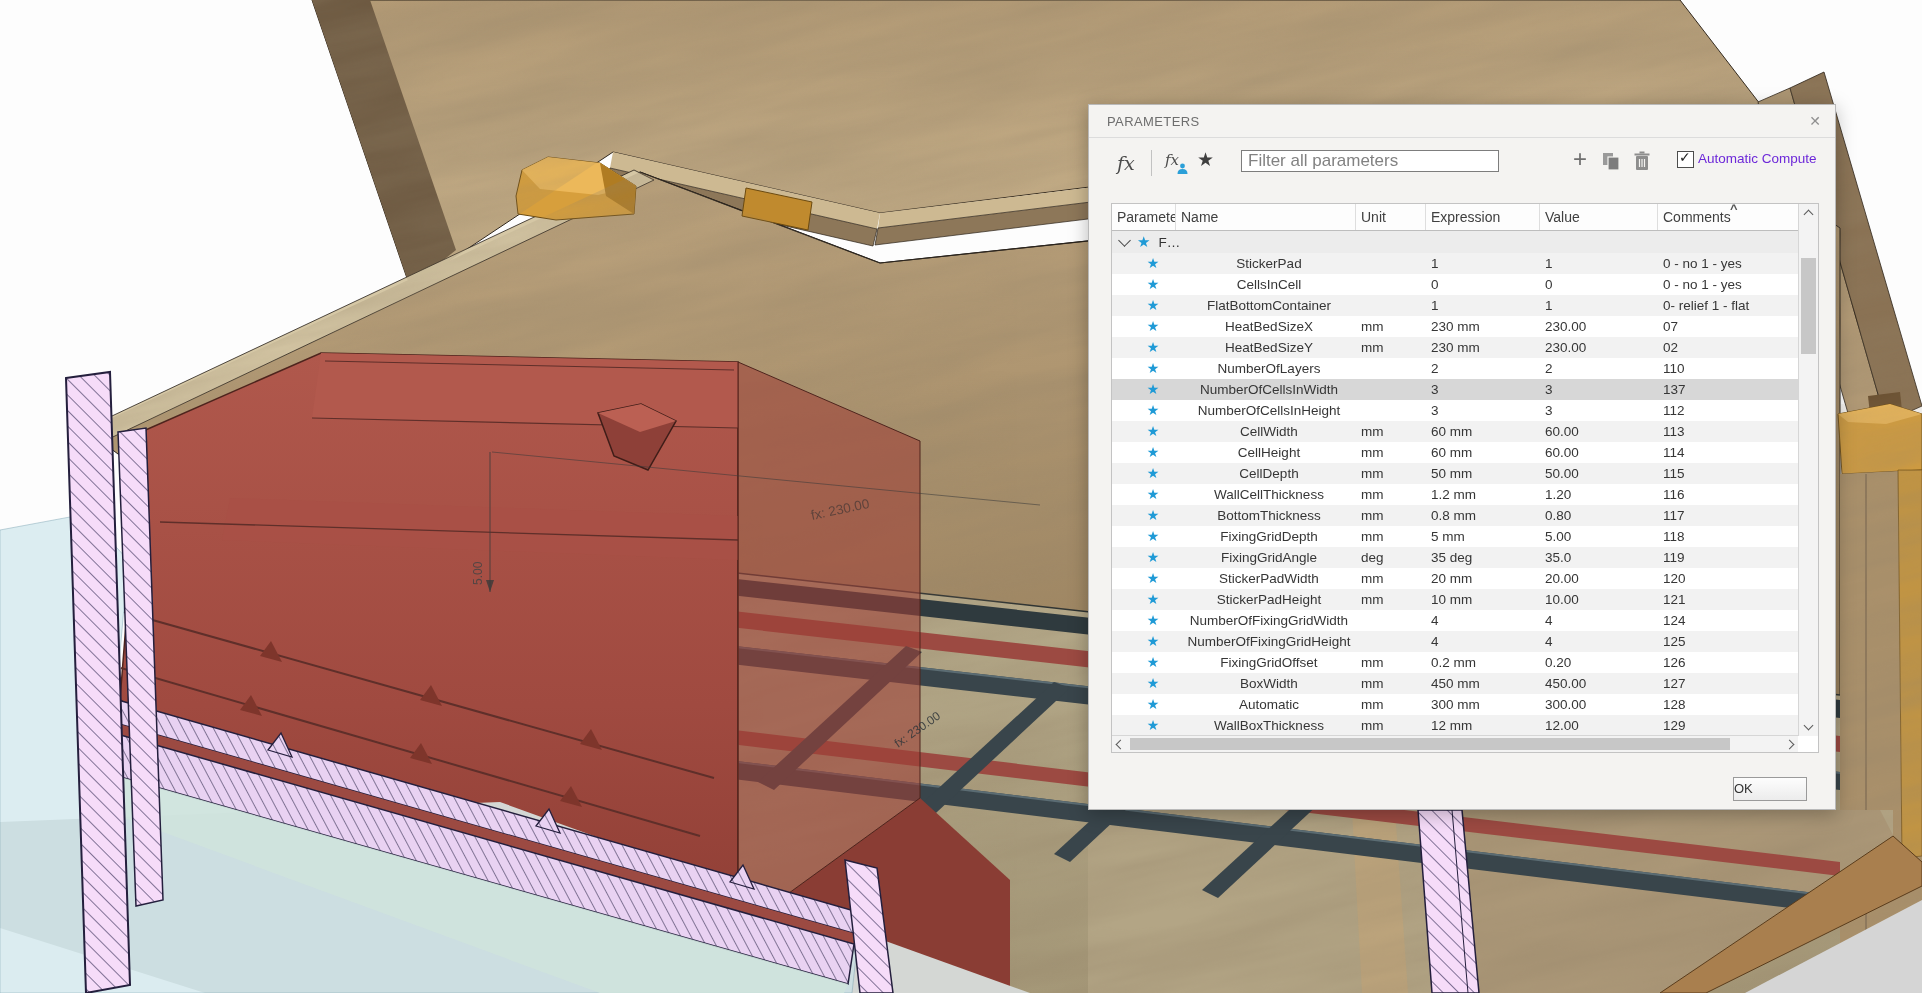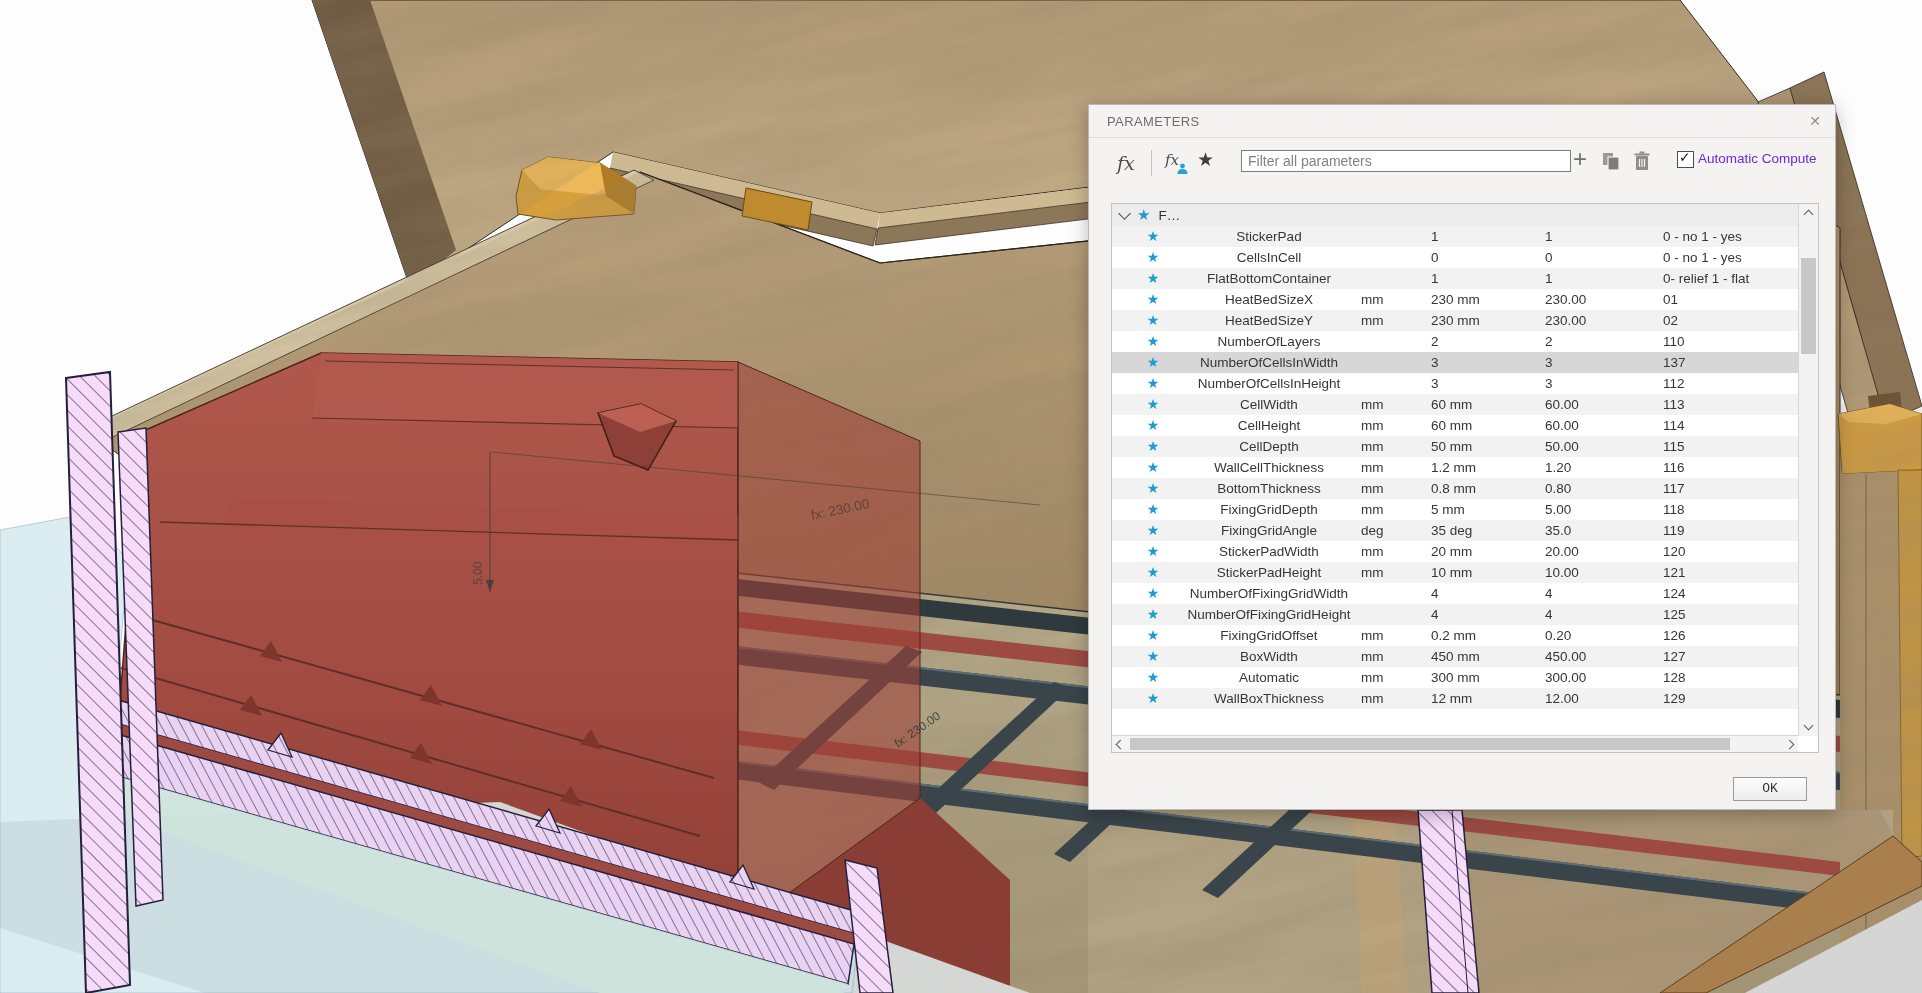--- a/index.html
+++ b/index.html
@@ -15,22 +15,22 @@
   .closebtn{position:absolute;right:10px;top:6px;width:20px;height:20px;color:#8f8f8f;font-size:14px;
     text-align:center;line-height:20px;cursor:pointer;}
   .toolbar{position:absolute;left:0;top:33px;right:0;height:56px;}
   .fx1{position:absolute;left:28px;top:14px;font-family:"DejaVu Serif",serif;font-style:italic;
     font-size:19px;color:#4c4c4c;}
   .tsep{position:absolute;left:62px;top:12px;width:1px;height:26px;background:#c2c2c2;}
   .fx2{position:absolute;left:76px;top:13px;font-family:"DejaVu Serif",serif;font-style:italic;
     font-size:15px;color:#4c4c4c;}
   .fx2 svg{position:absolute;left:12px;top:12px;}
   .favstar{position:absolute;left:108px;top:10px;font-size:19px;color:#3f3f3f;}
-  .filter{position:absolute;left:152px;top:12px;width:330px;height:22px;border:1px solid #7d7d7d;
-    background:#fff;font-size:14px;color:#444;padding:0 6px;box-sizing:border-box;
+  .filter{position:absolute;left:152px;top:12px;width:258px;height:22px;border:1px solid #7d7d7d;
+    background:#fff;font-size:17px;color:#444;padding:0 6px;box-sizing:border-box;
     font-family:"Liberation Sans",sans-serif;}
   .filter::placeholder{color:#828282;opacity:1;}
   .plusbtn{position:absolute;left:484px;top:8px;font-size:24px;font-weight:400;color:#6f6f6f;line-height:26px;}
   .iconbtn{position:absolute;top:13px;width:22px;height:20px;}
   .checkwrap{position:absolute;left:588px;top:13px;width:15px;height:15px;border:1px solid #4c4c4c;
     background:#fff;}
   .checkwrap span{position:absolute;left:1px;top:-3px;font-size:14px;font-weight:bold;color:#222;}
   .chklabel{position:absolute;left:609px;top:13px;font-size:13.5px;color:#6d28d9;}
 
   
@@ -59,22 +59,22 @@
   .hscroll{position:absolute;left:0;bottom:0;height:17px;right:20px;background:#f3f3f3;
     border-top:1px solid #d6d6d6;box-sizing:border-box;}
   .hthumb{position:absolute;left:18px;top:2px;height:12px;width:600px;background:#c7c7c7;}
   .chev{position:absolute;width:6px;height:6px;border-left:1.6px solid #5a5a5a;border-bottom:1.6px solid #5a5a5a;}
   .chev.up{transform:rotate(135deg);left:6px;top:7px;}
   .chev.down{transform:rotate(-45deg);left:6px;bottom:7px;}
   .chev.left{transform:rotate(45deg);left:5px;top:5px;}
   .chev.right{transform:rotate(225deg);right:5px;top:5px;}
 
   .okbtn{position:absolute;left:644px;top:672px;width:74px;height:24px;border:1px solid #9a9a9a;
-    background:linear-gradient(#fdfdfd,#ececec);font-size:13px;color:#333;text-align:center;
-    line-height:22px;cursor:pointer;box-sizing:border-box;font-family:Liberation Mono, monospace;}
+    background:linear-gradient(#fdfdfd,#ececec);font-size:13px;color:#333;
+    line-height:22px;cursor:pointer;box-sizing:border-box;}
 </style>
 </head>
 <body>
 
 <div id="stage">
 
 <svg id="scene" width="1922" height="993" viewBox="0 0 1922 993">
   <defs>
     <linearGradient id="lidG" x1="0" y1="0" x2="0.2" y2="1">
       <stop offset="0" stop-color="#b39a75"></stop>
@@ -267,20 +267,31 @@
         <line x1="11.5" y1="8" x2="11.5" y2="16" stroke="#f4f3f1" stroke-width="1.2"></line>
       </svg>
     </span>
     <span class="checkwrap">
       <span>✓</span>
     </span>
     <span class="chklabel">Automatic Compute</span>
   </div>
 
   <div class="tablewrap">
+    <div class="grid thead" style="width:687px">
+      <div class="hc">Paramete</div>
+      <div class="hc">Name</div>
+      <div class="hc">Unit</div>
+      <div class="hc">Expression</div>
+      <div class="hc">Value</div>
+      <div class="hc">
+        <span>Comments</span>
+        <span class="sortcaret">^</span>
+      </div>
+    </div>
     <div class="grouprow" style="width:687px">
       <span class="gchev"></span>
       <span class="gstar">★</span>
       <span>F…</span>
     </div>
     <div id="rows" style="width:687px">
   <div class="prow grid">
     <div class="c-star">★</div>
     <div class="c-name">StickerPad</div>
     <div class="c-unit"></div>
@@ -306,21 +317,21 @@
     <div class="c-value">1</div>
     <div class="c-comment">0- relief 1 - flat</div>
   </div>
 
   <div class="prow grid">
     <div class="c-star">★</div>
     <div class="c-name">HeatBedSizeX</div>
     <div class="c-unit">mm</div>
     <div class="c-expr">230 mm</div>
     <div class="c-value">230.00</div>
-    <div class="c-comment">01</div>
+    <div class="c-comment">07</div>
   </div>
 
   <div class="prow grid">
     <div class="c-star">★</div>
     <div class="c-name">HeatBedSizeY</div>
     <div class="c-unit">mm</div>
     <div class="c-expr">230 mm</div>
     <div class="c-value">230.00</div>
     <div class="c-comment">02</div>
   </div>

